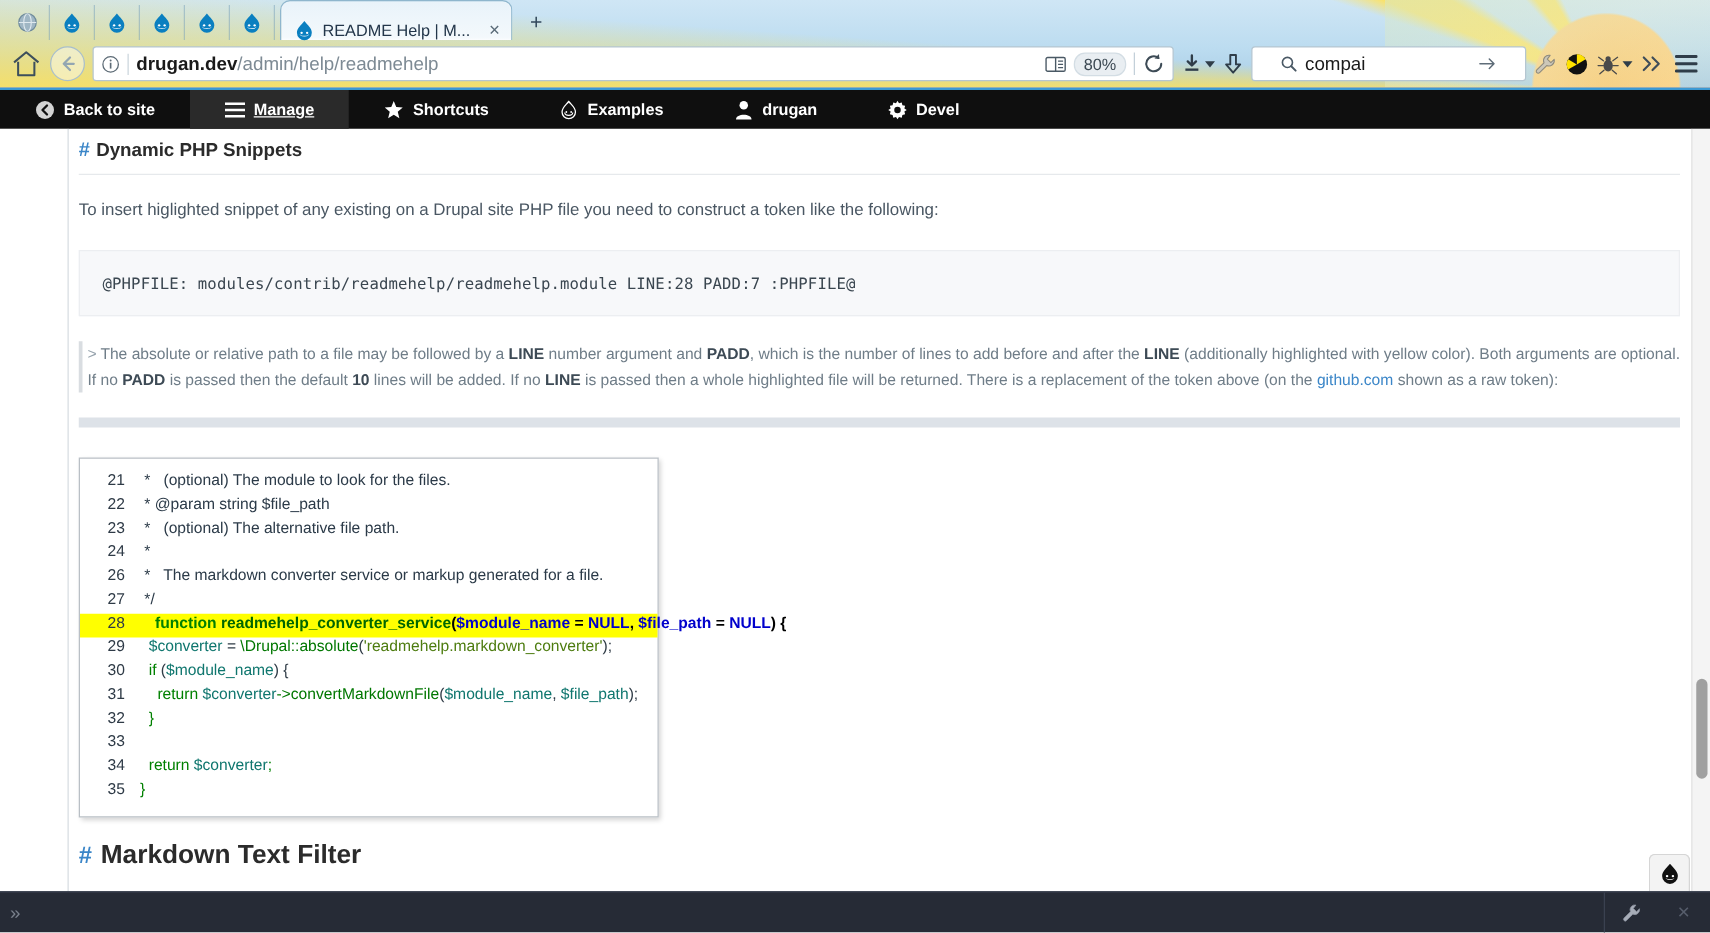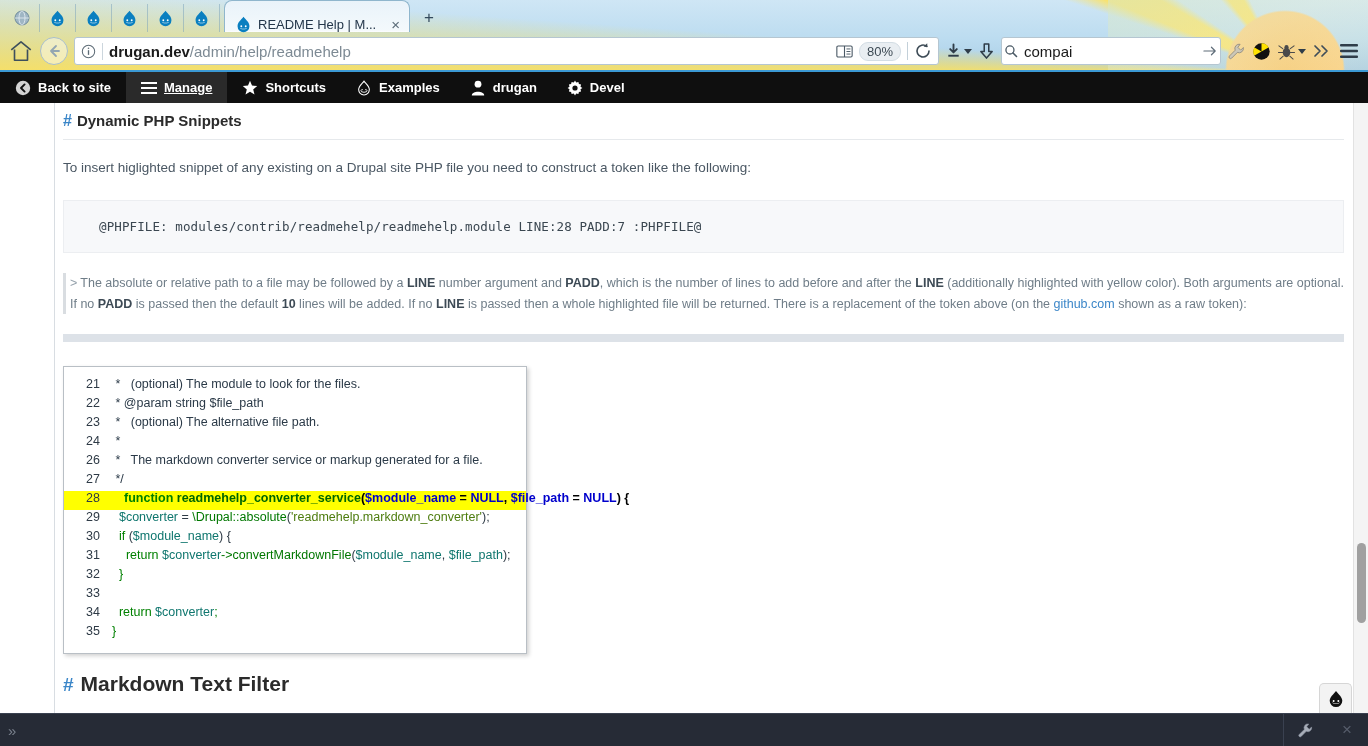--- a/index.html
+++ b/index.html
@@ -110,21 +110,21 @@
   }
   .reload-ic { width: 18px; height: 18px; cursor: pointer; }
   .vdiv { width: 1px; height: 18px; background: #c3d0d9; }
 
   .tb-btn { display: flex; align-items: center; justify-content: center; cursor: pointer; }
   .caret { width: 0;height: 0;border-left:4px solid transparent;border-right:4px solid transparent;border-top:5px solid #2f3d49; margin-left:2px;}
 
   .searchbar {
     width: 220px; height: 28px;
     background: #fff; border: 1px solid #b5c6d1; border-radius: 3px;
-    display: flex; align-items: center; padding: 0 2px; gap: 6px;
+    display: flex; align-items: center; padding: 0 22px; gap: 6px;
     font-size: 15px;
   }
   .search-val { flex: 1; color: #1a1a1a; white-space: nowrap; overflow: hidden;}
   .menu-ic { width: 22px; height: 18px; cursor: pointer;}
 
   
   .viewport {
     position: relative; z-index: 2;
     flex: 1;
     background: #fff;
@@ -134,21 +134,21 @@
 
   
   .admin-toolbar {
     height: 33px; background: #0f0f0f;
     border-top: 2px solid #3b99d4;
     display: flex; align-items: stretch;
     color: #fff; flex-shrink: 0;
   }
   .adm-item {
     display: flex; align-items: center; gap: 7px;
-    padding: 0 15px; font-size: 13px; font-weight: bold;
+    padding: 0 28px; font-size: 13px; font-weight: bold;
     cursor: pointer; white-space: nowrap;
   }
   .adm-item.active { background: #2a2a2a; }
   .adm-item.active .adm-label { text-decoration: underline; }
   .adm-ic { display: flex; align-items: center; justify-content: center; width: 16px; height: 16px; }
 
   
   .page-body {
     flex: 1; position: relative; overflow: hidden;
     display: flex;
@@ -164,21 +164,21 @@
   .rule-thin { border-bottom: 1px solid #e6e9ec; margin-top: 9px; }
 
   .para {
     font-size: 13.5px; color: #4a5763; line-height: 1.5;
     margin-top: 18px;
   }
 
   .codebox {
     margin-top: 22px;
     background: #f7f8fa; border: 1px solid #eceef1;
-    padding: 18px 35px;
+    padding: 18px 18px;
     font-family: "DejaVu Sans Mono", monospace;
     font-size: 12.5px; color: #3a4650;
     letter-spacing: 0.1px;
   }
 
   .quote {
     margin-top: 20px; padding-left: 4px;
     border-left: 3px solid #d9dde1;
     font-size: 12.5px; color: #6f7d88; line-height: 1.62;
   }

